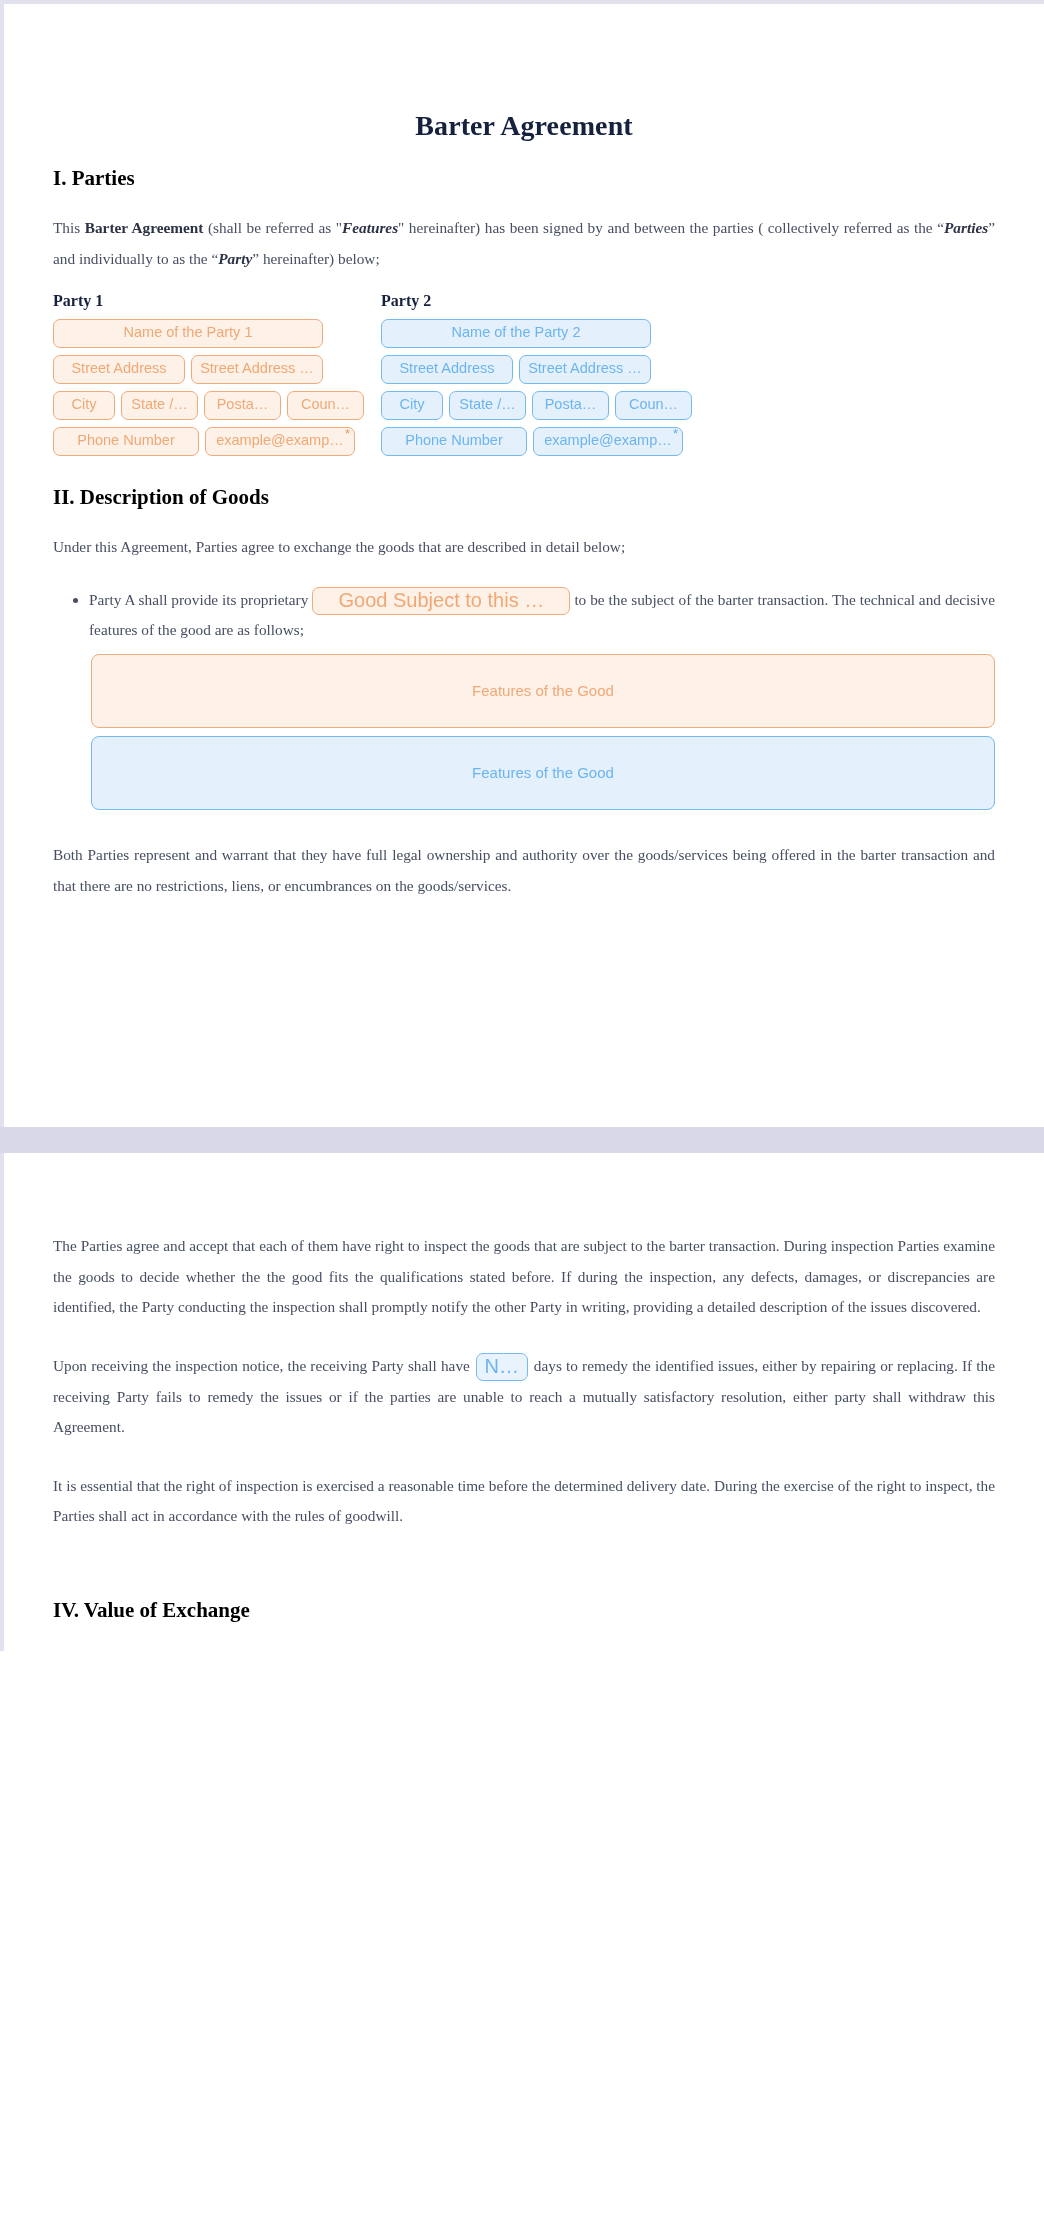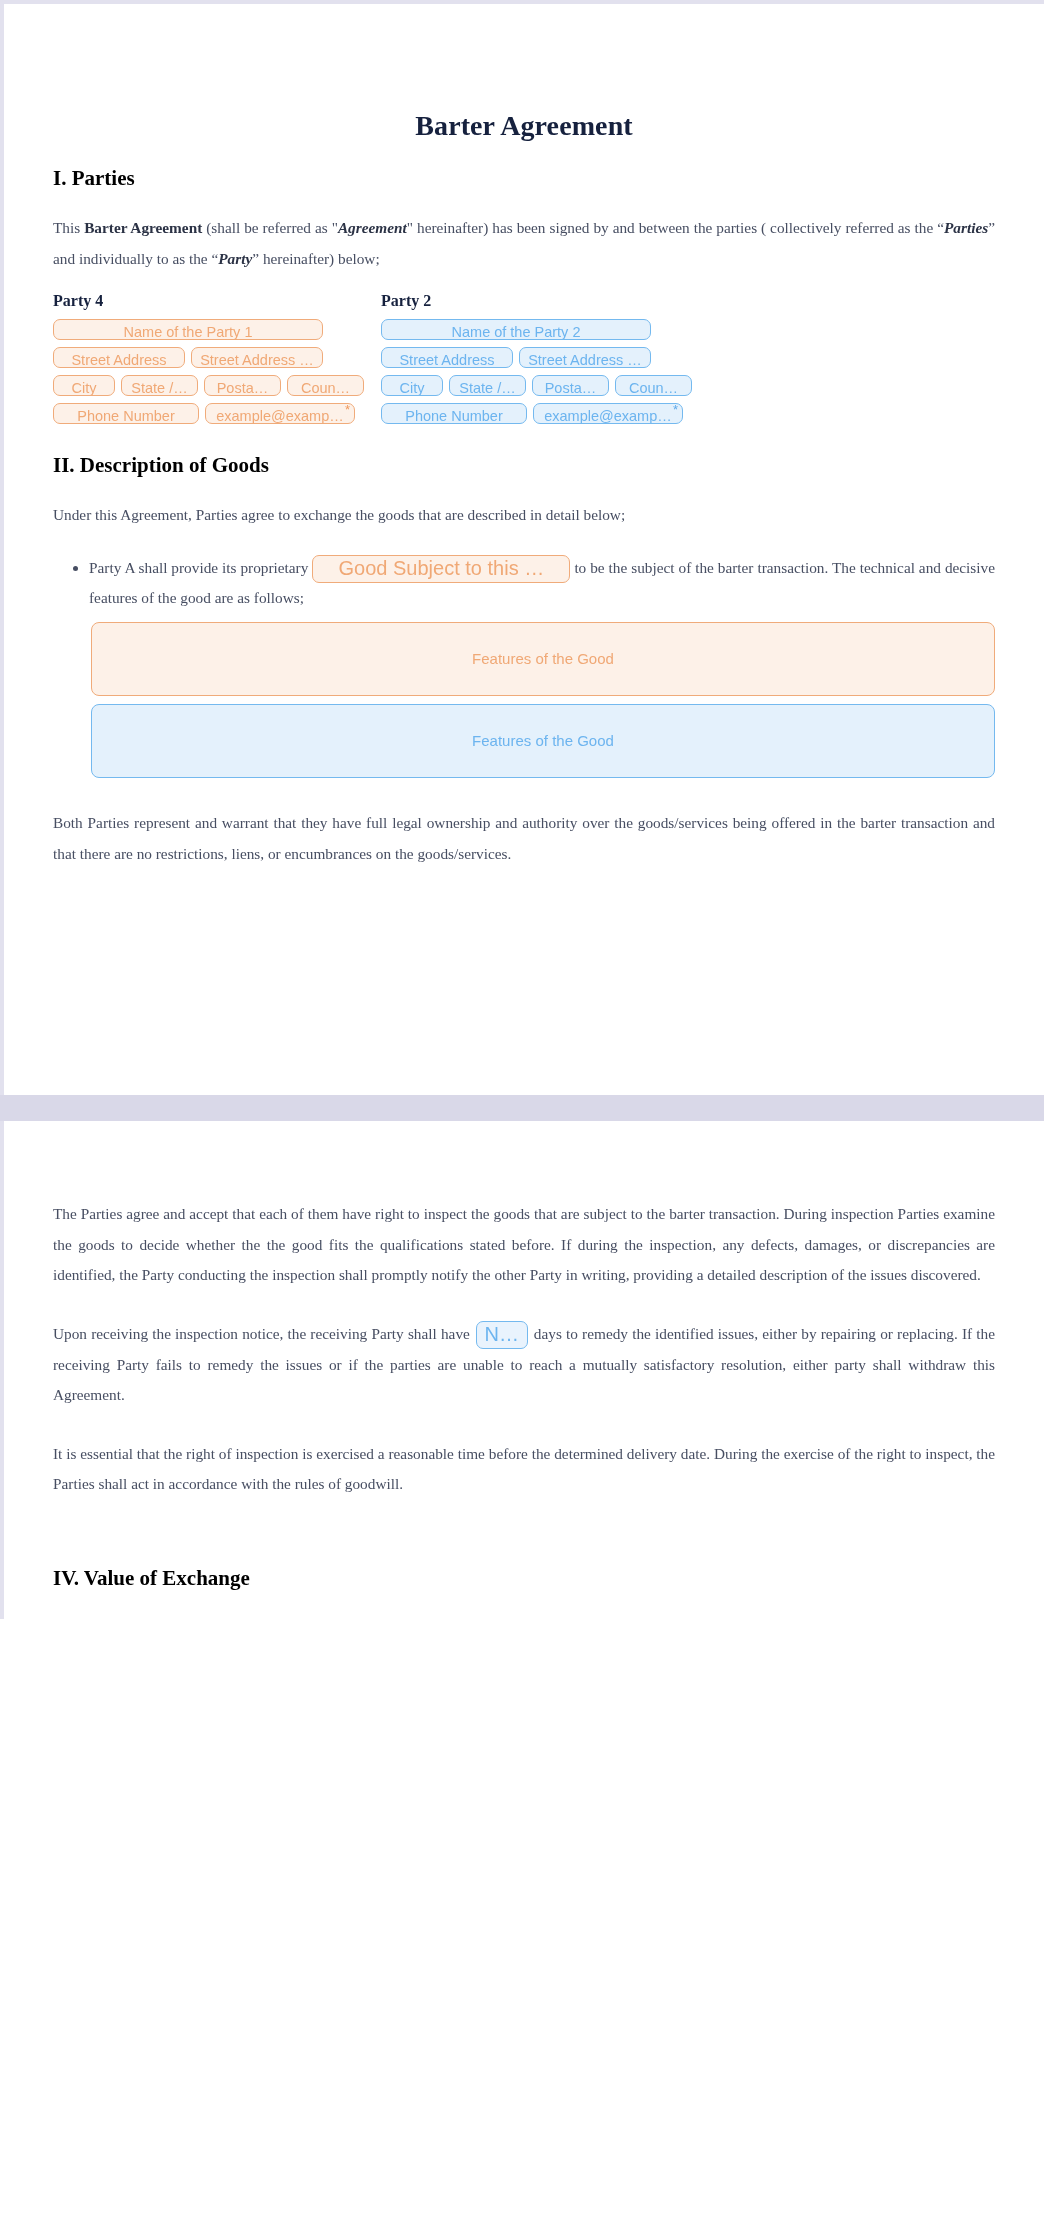--- a/index.html
+++ b/index.html
@@ -81,21 +81,21 @@
     color: #16213e;
     margin-bottom: 9px;
   }
   .field-row {
     display: flex;
     gap: 6px;
     margin-bottom: 7px;
   }
   .fld {
     box-sizing: border-box;
-    height: 21px;
+    height: 29px;
     line-height: 25px;
     border-radius: 7px;
     font-family: "Liberation Sans", "DejaVu Sans", sans-serif;
     font-size: 14.5px;
     text-align: center;
     overflow: hidden;
     white-space: nowrap;
     position: relative;
     flex: none;
   }
@@ -181,26 +181,26 @@
 
   <div class="page-top-rule"></div>
 
   <div class="page">
     <div class="pad-top-1"></div>
 
     <h1 class="doc-title">Barter Agreement</h1>
 
     <h2 class="section-title">I. Parties</h2>
 
-    <p class="body"><span>This </span><b>Barter Agreement</b><span> (shall be referred as "</span><i class="bi">Agreement</i><span>" hereinafter) has been signed by and between the parties ( collectively referred as the “</span><i class="bi">Parties</i><span>” and individually to as the “</span><i class="bi">Party</i><span>” hereinafter) below;</span></p>
+    <p class="body"><span>This </span><b>Barter Agreement</b><span> (shall be referred as "</span><i class="bi">Features</i><span>" hereinafter) has been signed by and between the parties ( collectively referred as the “</span><i class="bi">Parties</i><span>” and individually to as the “</span><i class="bi">Party</i><span>” hereinafter) below;</span></p>
 
     <div class="party-row">
 
       <div class="party-col o">
-        <div class="party-label">Party 4</div>
+        <div class="party-label">Party 1</div>
 
         <div class="field-row">
           <div class="fld w-full">Name of the Party 1</div>
         </div>
 
         <div class="field-row">
           <div class="fld w-half">Street Address</div>
           <div class="fld w-half">Street Address …</div>
         </div>
 

